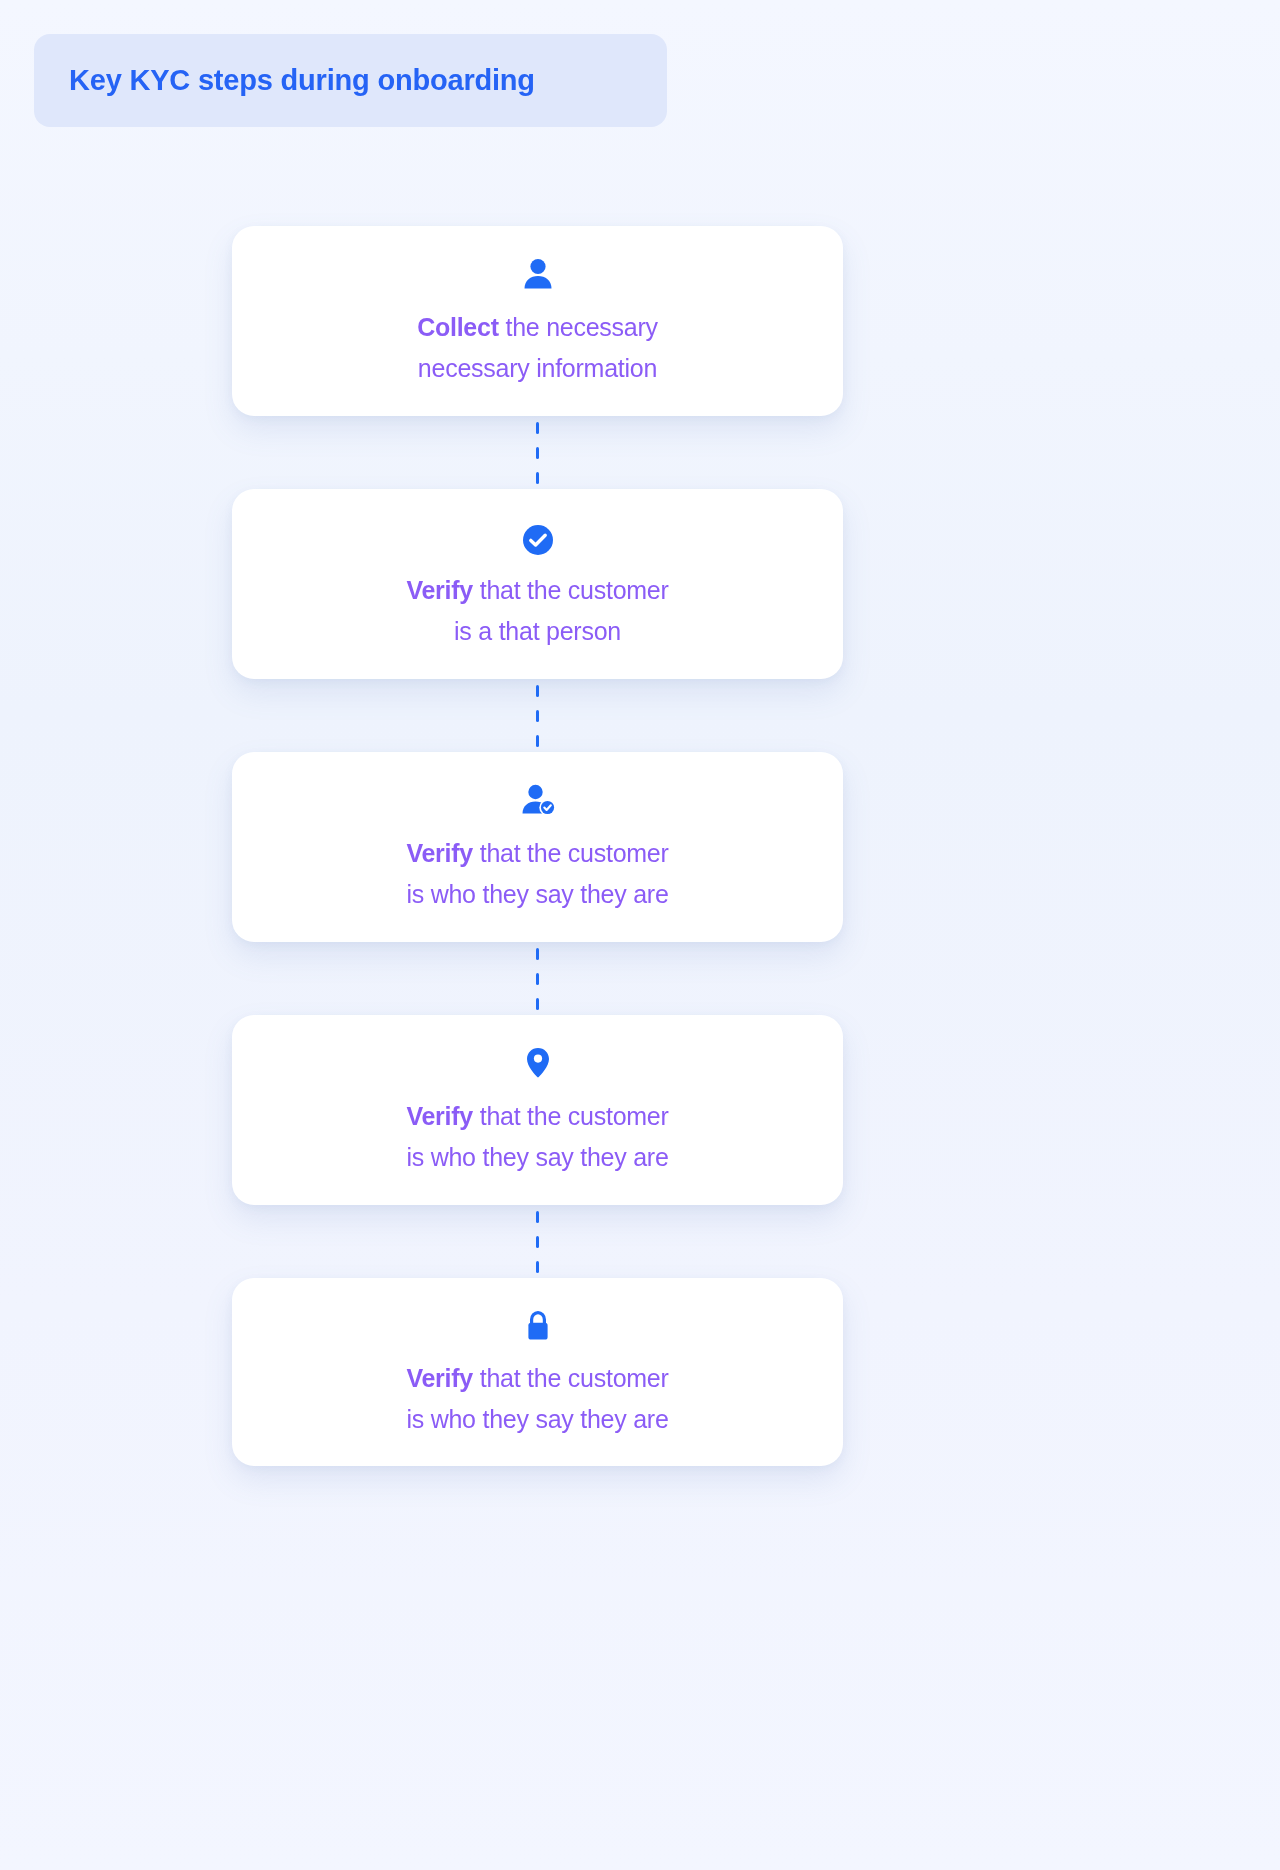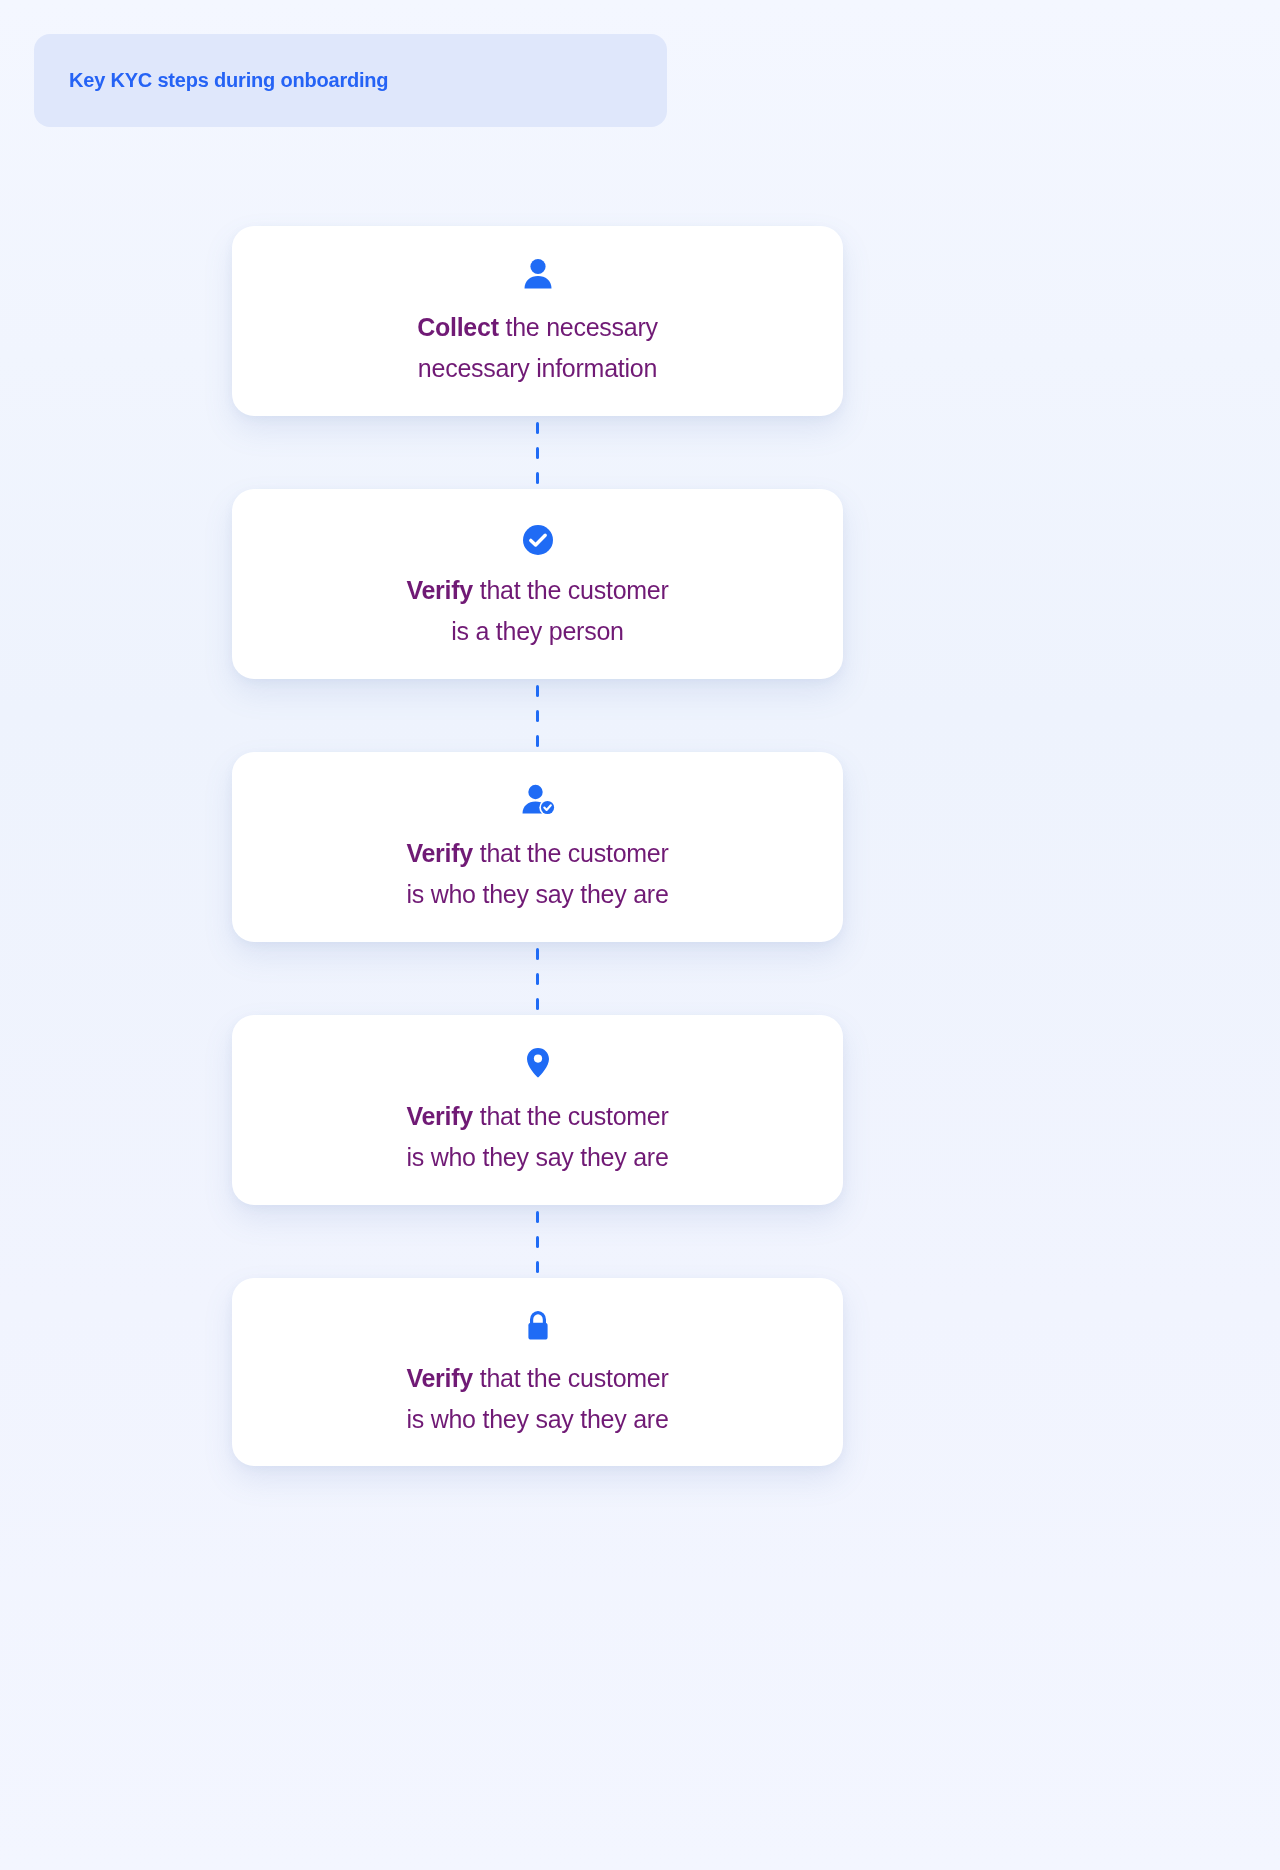--- a/index.html
+++ b/index.html
@@ -29,21 +29,21 @@
     width: 633px;
     height: 93px;
     border-radius: 16px;
     background: #dfe7fb;
     display: flex;
     align-items: center;
     box-sizing: border-box;
     padding-left: 35px;
   }
   .title-text {
-    font-size: 20px;
+    font-size: 29px;
     font-weight: bold;
     color: #2563f5;
     letter-spacing: -0.2px;
     white-space: nowrap;
   }
 
   .flow {
     position: absolute;
     left: 232px;
     top: 226px;
@@ -70,21 +70,21 @@
     display: flex;
     align-items: flex-end;
     justify-content: center;
     margin-bottom: 14px;
   }
   .card-icon svg { display: block; }
 
   .card-text {
     font-size: 25px;
     line-height: 41px;
-    color: #701a75;
+    color: #8b5cf6;
     text-align: center;
     letter-spacing: -0.25px;
   }
   .card-text .lead {
     font-weight: bold;
   }
 
   .connector {
     height: 73px;
     display: flex;
@@ -132,21 +132,21 @@
 
   <div class="card h-190">
     <div class="card-icon">
       <svg width="38" height="38" viewBox="0 0 38 38">
         <circle cx="19" cy="22" r="15" fill="#1f6bf5"></circle>
         <path d="M11.8 22.4 L16.6 27 L26.2 17.2" fill="none" stroke="#ffffff" stroke-width="3.4" stroke-linecap="round" stroke-linejoin="round"></path>
       </svg>
     </div>
     <div class="card-text">
       <span class="lead">Verify</span><span> that the customer</span><br>
-      <span>is a they person</span>
+      <span>is a that person</span>
     </div>
   </div>
 
   <div class="connector">
     <span class="dash"></span>
     <span class="dash"></span>
     <span class="dash"></span>
   </div>
 
   <div class="card h-190">

